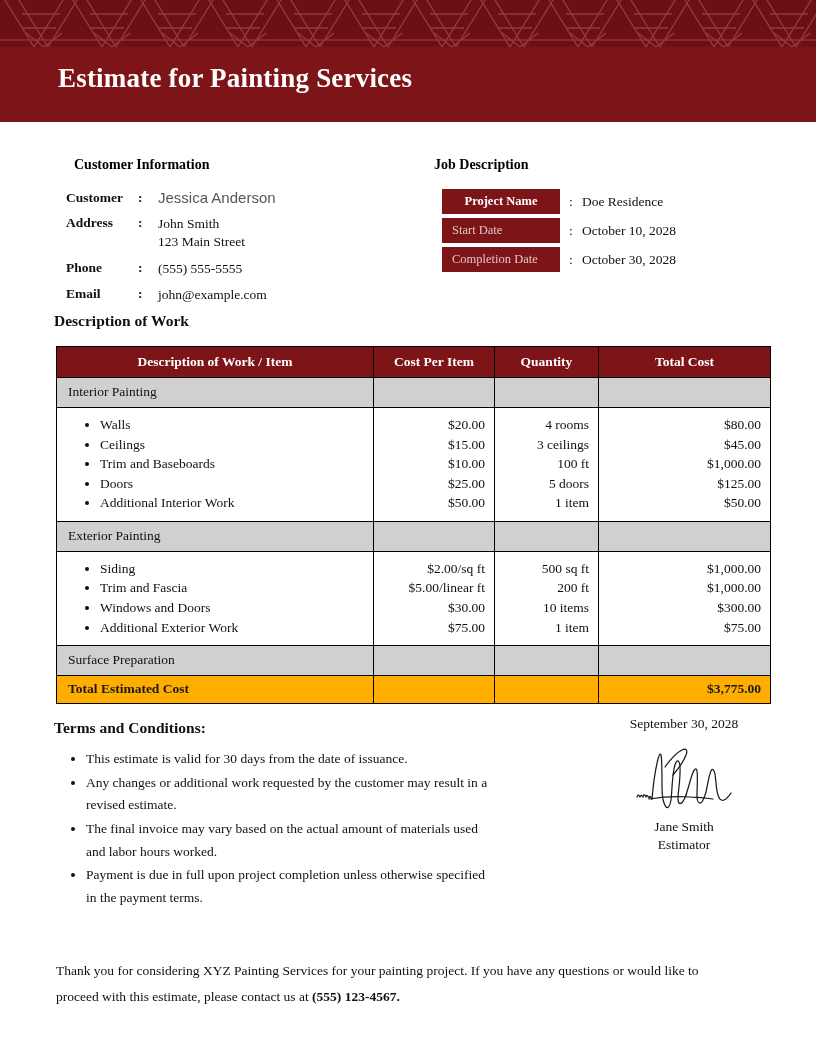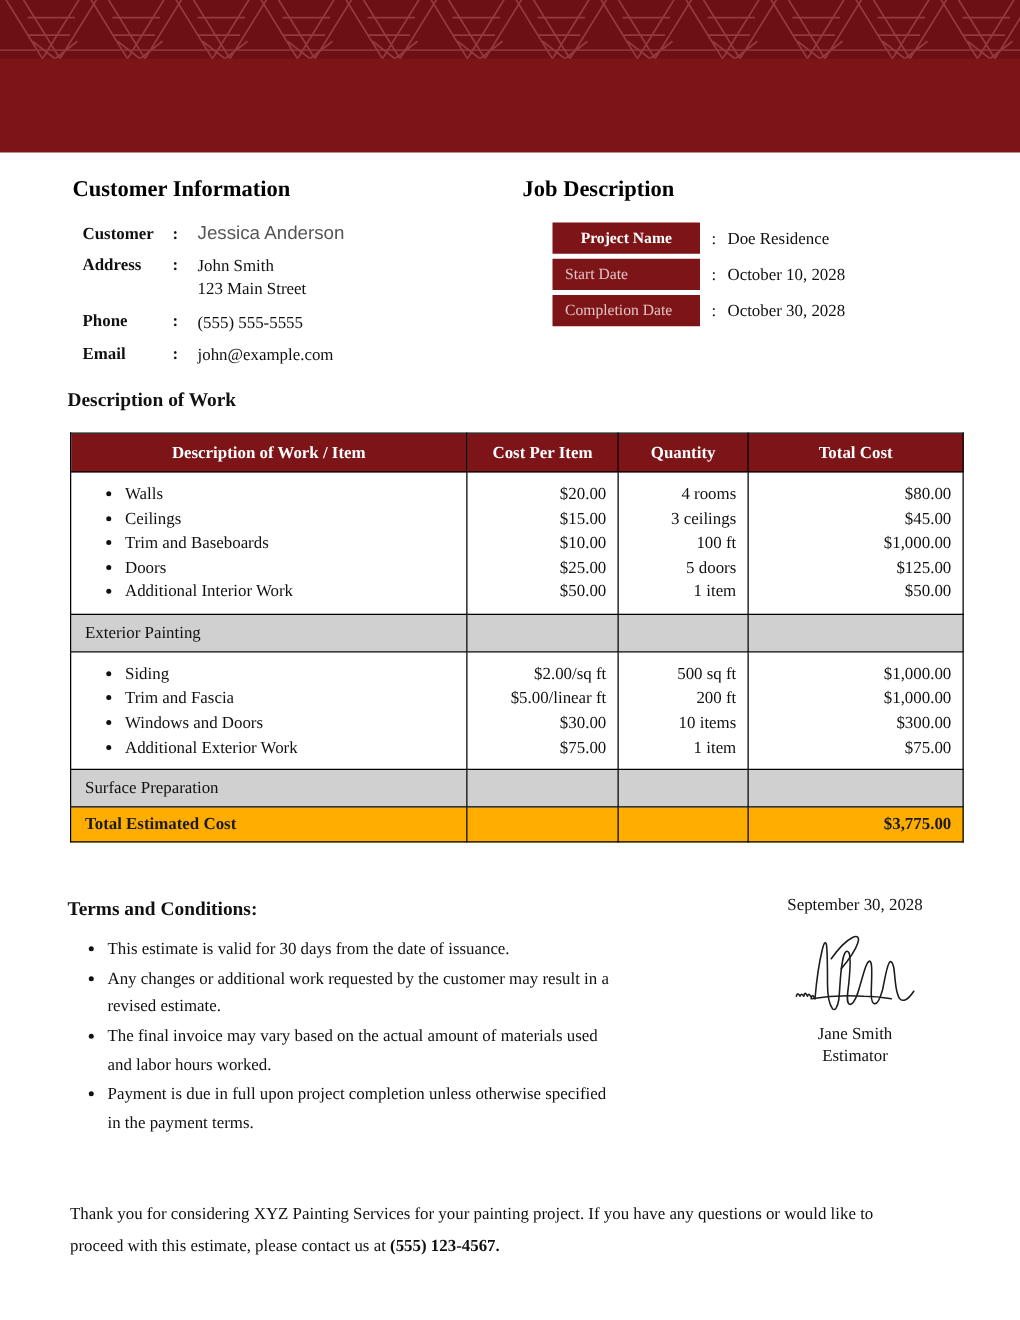--- a/index.html
+++ b/index.html
@@ -38,24 +38,24 @@
     margin: 0;
     font-size: 27px;
     font-weight: bold;
     color: #ffffff;
     letter-spacing: 0.2px;
     font-family: "Liberation Serif", serif;
   }
 
   
   .section-title {
-    font-size: 18px;
+    font-size: 14px;
     font-weight: bold;
     color: #000000;
-    margin: 0;
+    margin: 16px;
   }
 
   
   .info-area {
     position: relative;
     width: 816px;
     height: 172px;
   }
   .cust-block { position: absolute; left: 58px; top: 19px; width: 350px; }
   .job-block  { position: absolute; left: 418px; top: 19px; width: 350px; }
@@ -250,20 +250,21 @@
         </g>
         <g transform="translate(680,0)">
           <path d="M 0,-8 L 34,47 M 14,-8 L 48,47 M 34,47 L 68,-8 M 48,47 L 82,-8
                    M 68,-8 L 102,47 M 82,-8 L 116,47 M 102,47 L 136,-8 M 116,47 L 150,-8"></path>
           <path d="M 22,14 L 60,14 M 22,28 L 56,28 M 90,14 L 128,14 M 90,28 L 124,28"></path>
           <path d="M 26,33 L 44,47 M 44,47 L 62,33 M 94,33 L 112,47 M 112,47 L 130,33"></path>
         </g>
       </g>
     </svg>
   </div>
+  <h1 class="header-title">Estimate for Painting Services</h1>
 </div>
 
 <div class="info-area">
 
   <div class="cust-block">
     <div class="section-title">Customer Information</div>
     <div class="cust-rows">
 
       <div class="cust-row">
         <div class="cust-label">Customer</div>
@@ -333,20 +334,26 @@
   <thead>
     <tr>
       <th>Description of Work / Item</th>
       <th>Cost Per Item</th>
       <th>Quantity</th>
       <th>Total Cost</th>
     </tr>
   </thead>
   <tbody>
 
+    <tr class="section-row">
+      <td>Interior Painting</td>
+      <td></td>
+      <td></td>
+      <td></td>
+    </tr>
     <tr class="items-row">
       <td>
         <ul class="item-list">
           <li>Walls</li>
           <li>Ceilings</li>
           <li>Trim and Baseboards</li>
           <li>Doors</li>
           <li>Additional Interior Work</li>
         </ul>
       </td>

